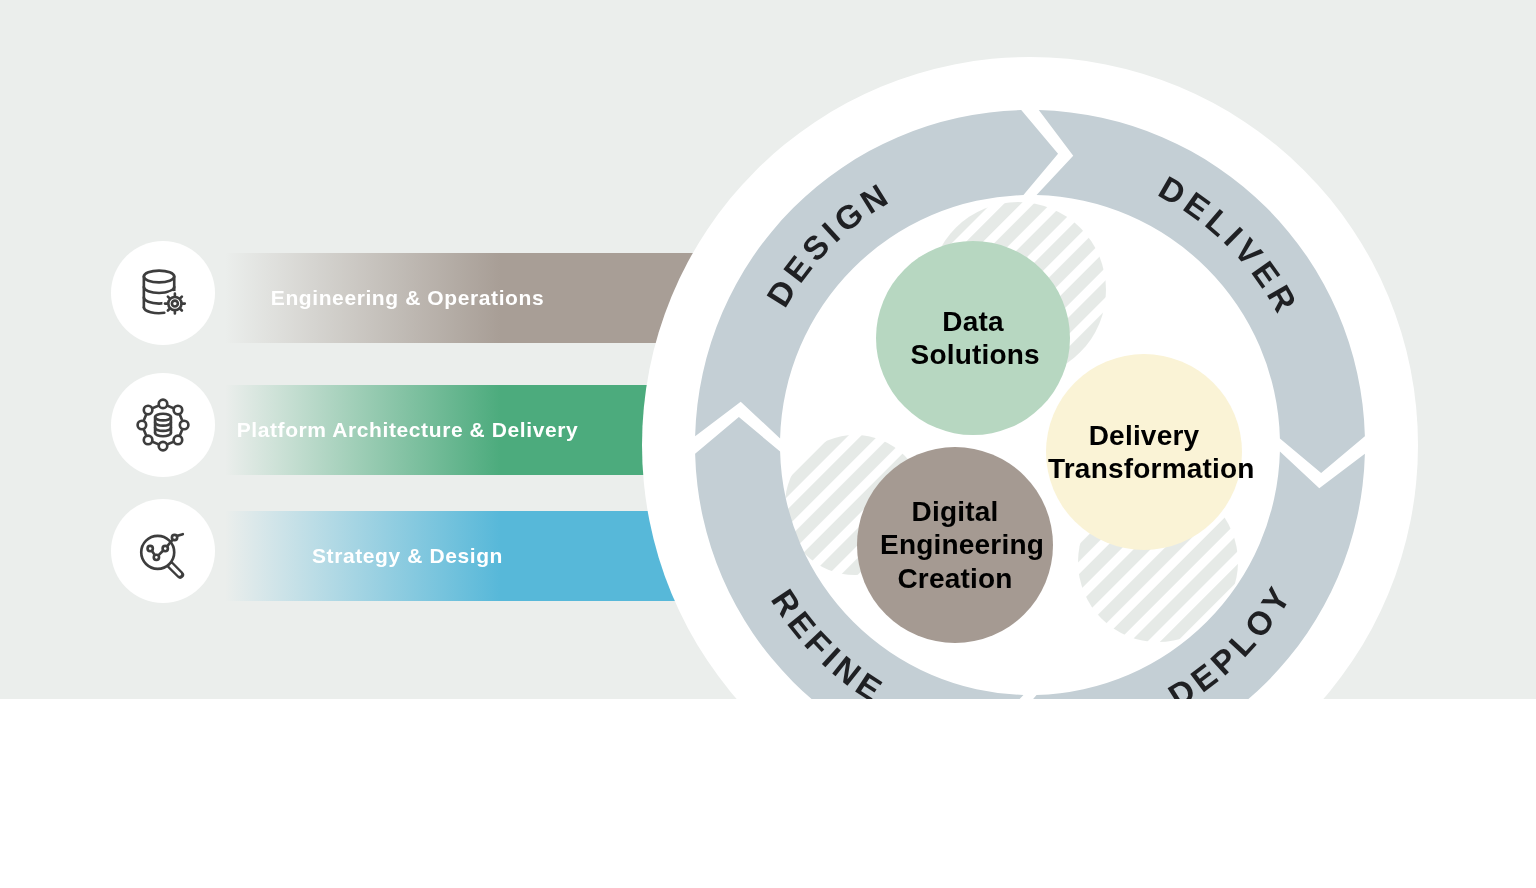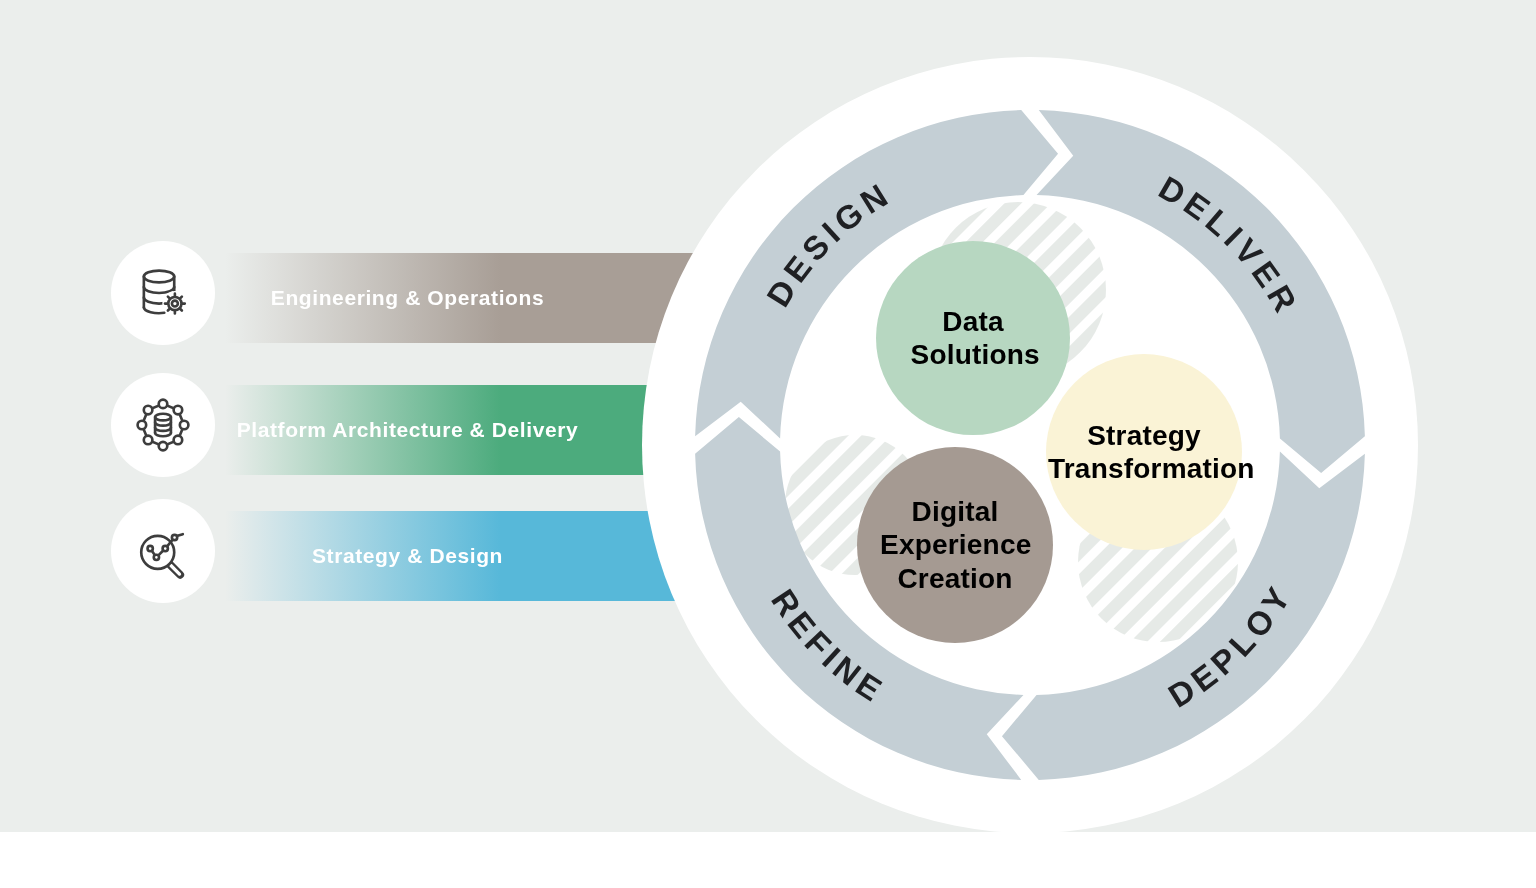--- a/index.html
+++ b/index.html
@@ -1,18 +1,18 @@
 <!DOCTYPE html>
 <html><head>
 <meta charset="utf-8">
 <style>
   html,body{margin:0;padding:0;}
   #stage{
     position:relative;
-    width:1536px;height:832px;
+    width:1536px;height:699px;
     overflow:hidden;
     font-family:"Liberation Sans",sans-serif;
     background:#ebeeec;
   }
   
   .bar{
     position:absolute;
     left:225px;width:475px;height:90px;
     display:flex;align-items:center;justify-content:center;
     padding-right:110px;box-sizing:border-box;
@@ -156,19 +156,19 @@
     </text>
     <text class="phase-text" text-anchor="middle" style="fill: rgb(31, 32, 35);">
       <textPath href="#bottomTextPath" startOffset="25%">REFINE</textPath>
     </text>
   </svg>
 
   <div class="bubble" id="bubble-data" style="background-color: rgb(183, 215, 193);">
     <span class="bubble-label">Data Solutions</span>
   </div>
   <div class="bubble" id="bubble-process" style="background-color: rgb(250, 243, 214);">
-    <span class="bubble-label">Strategy Transformation</span>
+    <span class="bubble-label">Delivery Transformation</span>
   </div>
   <div class="bubble" id="bubble-digital" style="background-color: rgb(165, 154, 146);">
-    <span class="bubble-label">Digital Experience Creation</span>
+    <span class="bubble-label">Digital Engineering Creation</span>
   </div>
 
 </div>
 
 </body></html>

